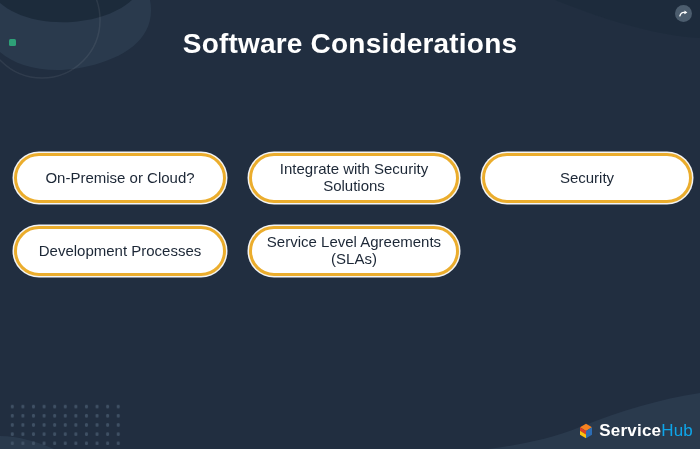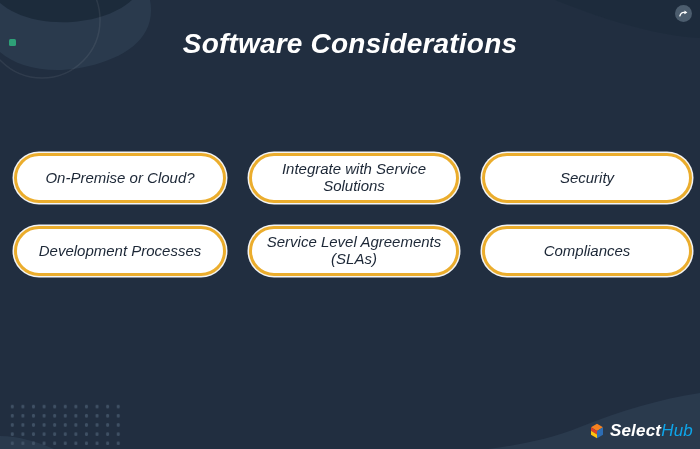--- a/index.html
+++ b/index.html
@@ -1,20 +1,19 @@
 <!DOCTYPE html>
 <html style="--background: #212E40; --blob: #2A3A4D; --blob-dark: #1C2B3B; --pill-border: #EBAD2D; --pill-fill: #FFFFFF; --pill-text: #1C2736; --title-text: #FFFFFF; --accent-green: #2EA077; --share-circle: #4C5D6E; --dot-color: #44566A; --logo-orange: #F58220; --logo-red: #DD3E27; --logo-yellow: #FFC20E; --logo-blue: #2D6DB4;"><head>
 <meta charset="utf-8">
 <style>
   html,body{margin:0;padding:0;background:#111;}
   .stage{
     position:relative;width:700px;height:449px;overflow:hidden;
     background:var(--background,#212E40);
     font-family:"Liberation Sans",sans-serif;
-    font-style:italic;
   }
   .decor{position:absolute;pointer-events:none;}
   .decor.tl{top:0;left:0;}
   .decor.tr{top:0;right:0;}
   .decor.br{bottom:0;right:0;}
   .decor.bl{bottom:0;left:0;}
 
   .page-title{
     position:absolute;top:28px;left:0;right:0;margin:0;
     text-align:center;font-size:28px;font-weight:700;letter-spacing:.2px;
@@ -100,43 +99,40 @@
 
   <div class="grid">
     <div class="pill">
       <span class="pill-label">On-Premise or Cloud?</span>
     </div>
 
 
 
 
     <div class="pill">
-      <span class="pill-label">Integrate with Service Solutions</span>
+      <span class="pill-label">Integrate with Security Solutions</span>
     </div>
 
     <div class="pill">
       <span class="pill-label">Security</span>
     </div>
 
     <div class="pill">
       <span class="pill-label">Development Processes</span>
     </div>
 
     <div class="pill">
       <span class="pill-label">Service Level Agreements (SLAs)</span>
     </div>
 
-    <div class="pill">
-      <span class="pill-label">Compliances</span>
-    </div>
   </div>
 
   <div class="brand">
     <svg width="16" height="16" viewBox="0 0 24 24">
       <polygon points="12,1 21,6.5 12,12 3,6.5" style="fill:var(--logo-orange)"></polygon>
       <polygon points="12,12 21,6.5 21,17.5 12,23" style="fill:var(--logo-blue)"></polygon>
       <polygon points="3,6.5 12,12 12,17.2 3,11.7" style="fill:var(--logo-red)"></polygon>
       <polygon points="3,11.7 12,17.2 12,23 3,17.5" style="fill:var(--logo-yellow)"></polygon>
     </svg>
-    <span class="brand-text"><span class="b-bold">Select</span><span class="b-light">Hub</span></span>
+    <span class="brand-text"><span class="b-bold">Service</span><span class="b-light">Hub</span></span>
   </div>
 
 </div>
 
 </body></html>

